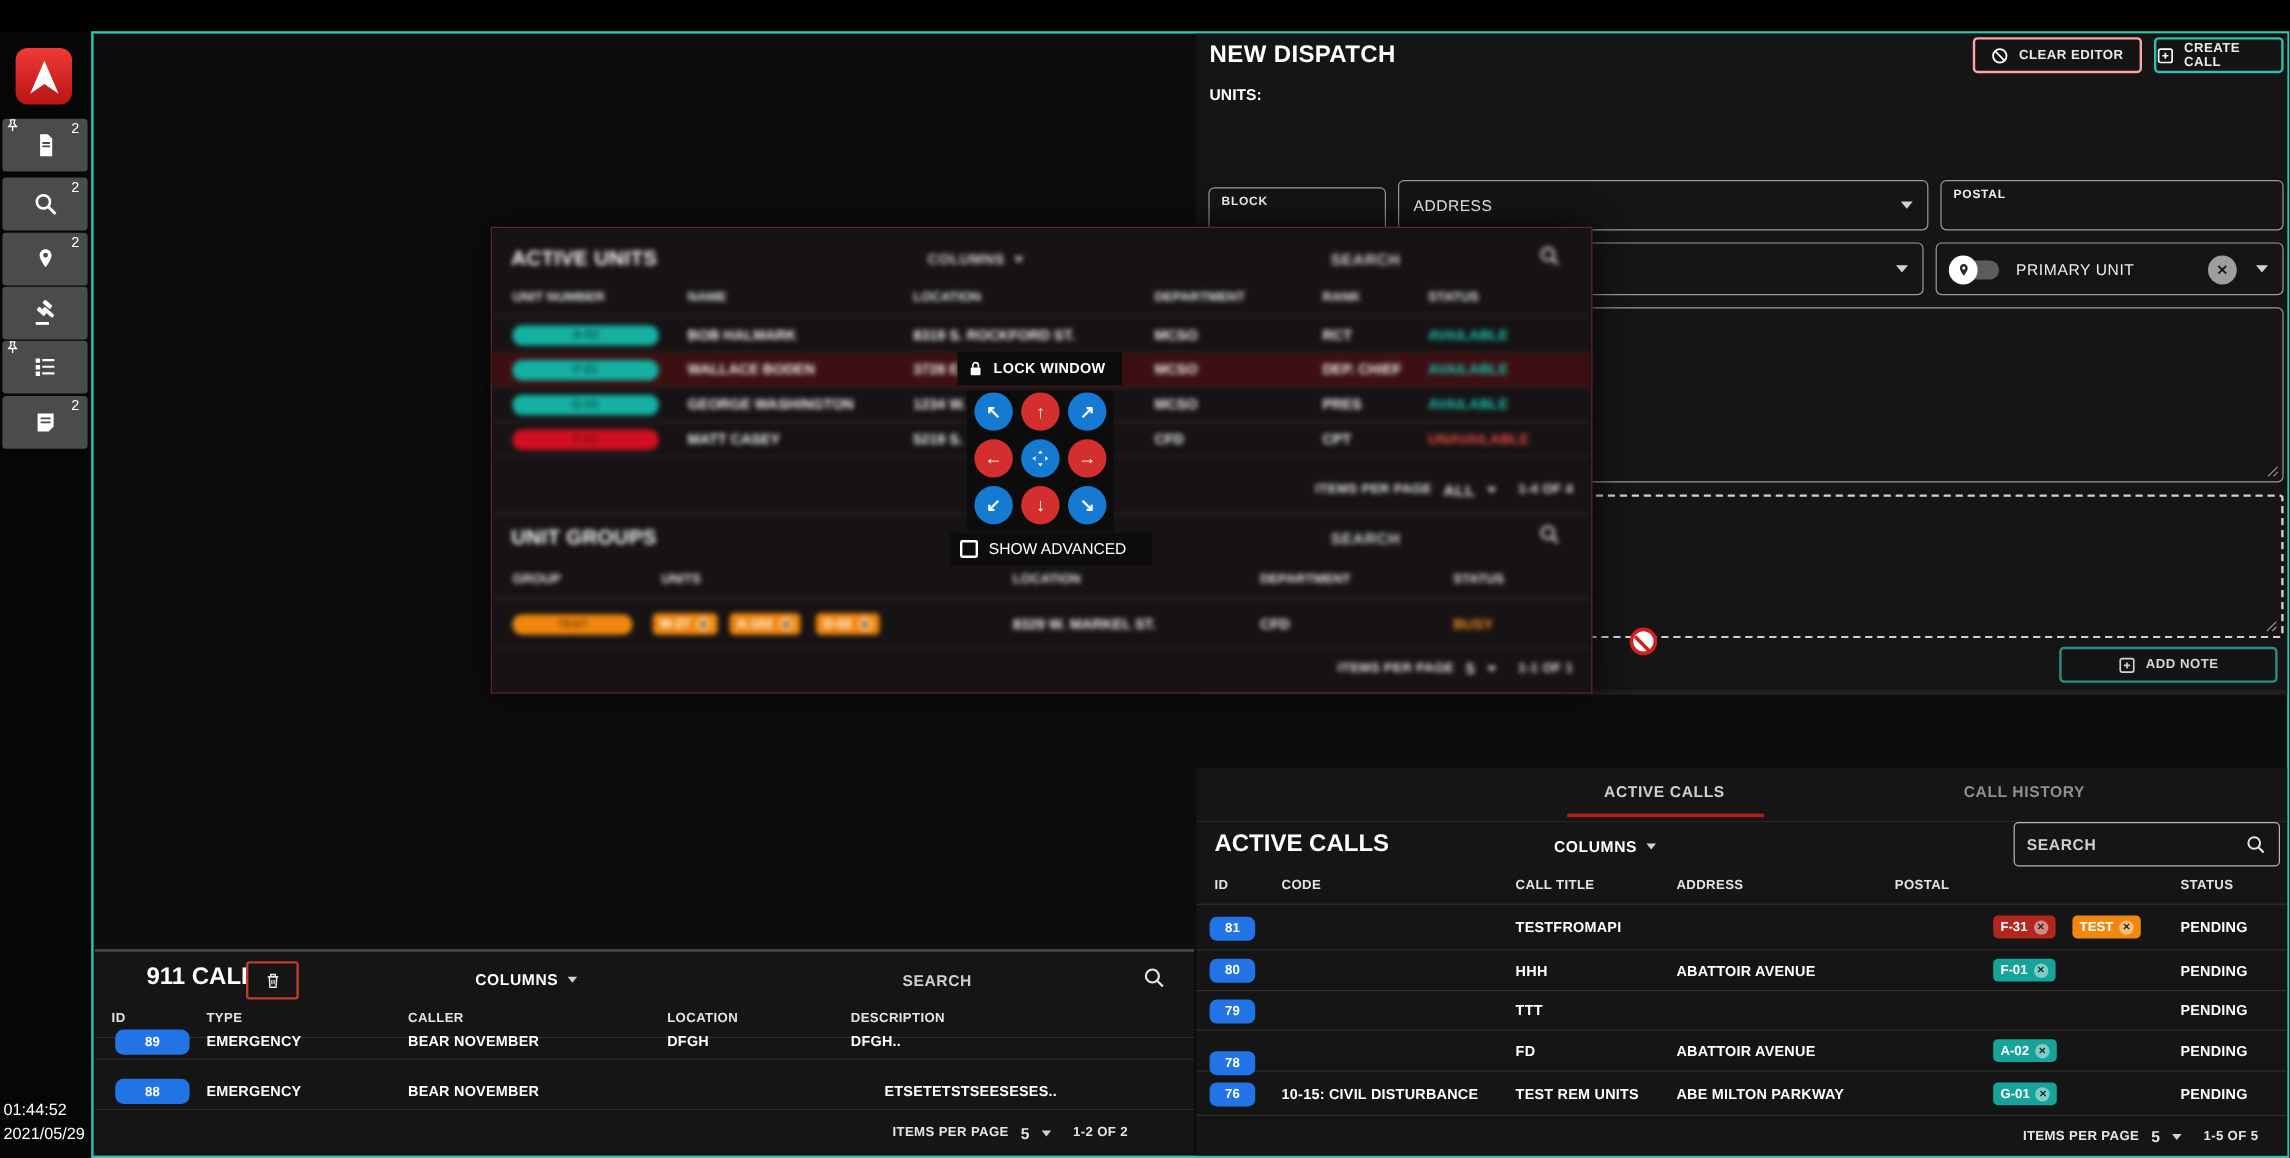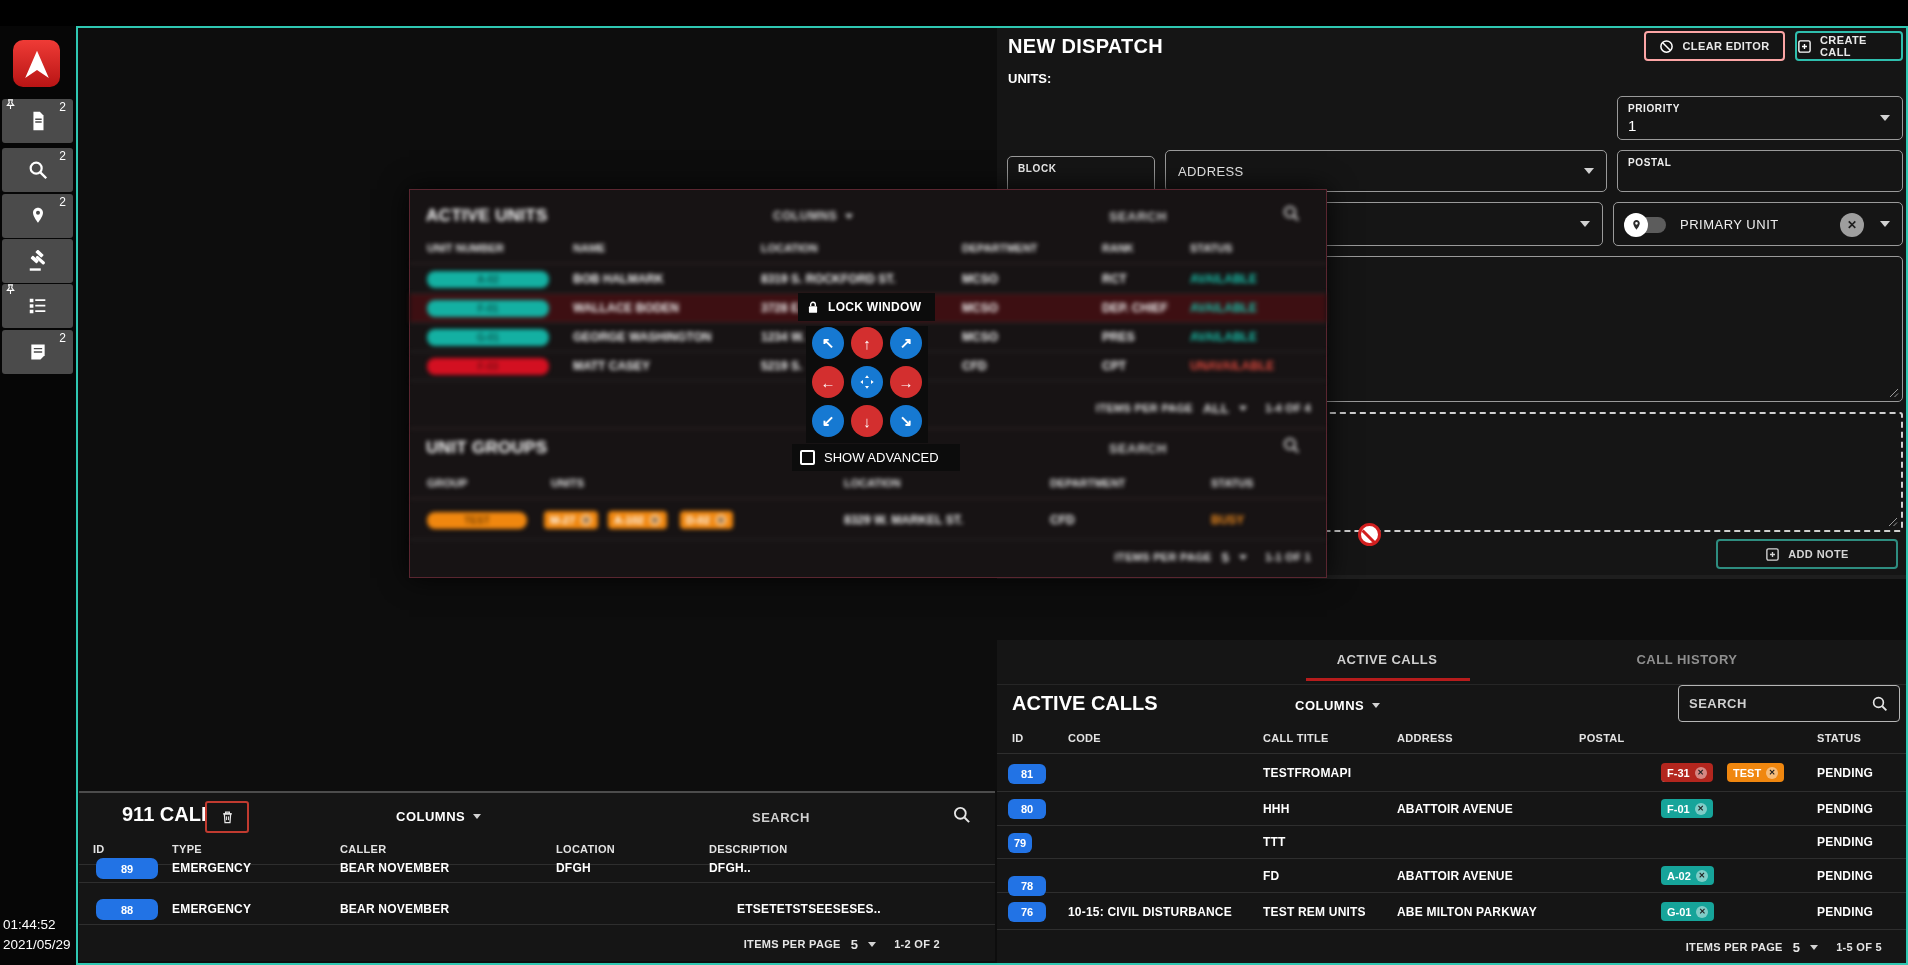--- a/index.html
+++ b/index.html
@@ -148,25 +148,20 @@
       <span>CLEAR EDITOR</span>
     </div>
     <div class="abs btn-outline" style="left:798px;top:3px;width:108px;height:30px;border:2px solid #2fbfae;">
       <svg width="15" height="15" viewBox="0 0 24 24">
           <rect x="3" y="3" width="18" height="18" rx="2.5" stroke="#fff" stroke-width="2.2" fill="none"></rect>
           <path d="M12 8v8M8 12h8" stroke="#fff" stroke-width="2.2"></path>
         </svg>
       <span>CREATE CALL</span>
     </div>
 
-    <div class="abs fld" style="left:620px;top:68px;width:286px;height:44px;">
-      <span class="fld-label">PRIORITY</span>
-      <span class="abs" style="left:10px;top:20px;font-size:15px;">1</span>
-      <span class="fld-caret caret"></span>
-    </div>
 
     <div class="abs fld" style="left:10px;top:128px;width:148px;height:42px;text-align:right;">
       <span class="fld-label">BLOCK</span>
     </div>
     <div class="abs fld" style="left:168px;top:122px;width:442px;height:42px;">
       <span class="abs" style="left:12px;top:13px;font-size:13px;color:#f0f0f0;letter-spacing:.4px;">ADDRESS</span>
       <span class="fld-caret caret"></span>
     </div>
     <div class="abs fld" style="left:620px;top:122px;width:286px;height:42px;">
       <span class="fld-label">POSTAL</span>
@@ -258,21 +253,21 @@
       <span class="abs idbadge" style="left:11px;top:7px;width:38px;height:20px;">80</span>
       <span class="abs cell" style="left:266px;top:10px;">HHH</span>
       <span class="abs cell" style="left:400px;top:10px;">ABATTOIR AVENUE</span>
       <span class="abs ubadge ub-teal" style="left:664px;top:7px;">
           <span>F-01</span>
           <span class="xc">✕</span>
         </span>
       <span class="abs cell" style="left:820px;top:10px;">PENDING</span>
     </div>
     <div class="abs rowline" style="left:0;top:186px;width:100%;height:33px;">
-      <span class="abs idbadge" style="left:11px;top:7px;width:24px;height:20px;">79</span>
+      <span class="abs idbadge" style="left:11px;top:7px;width:38px;height:20px;">79</span>
       <span class="abs cell" style="left:266px;top:9px;">TTT</span>
       <span class="abs cell" style="left:820px;top:9px;">PENDING</span>
     </div>
     <div class="abs rowline" style="left:0;top:219px;width:100%;height:34px;">
       <span class="abs idbadge" style="left:11px;top:7px;width:38px;height:20px;margin-top:10px;">78</span>
       <span class="abs cell" style="left:266px;top:10px;">FD</span>
       <span class="abs cell" style="left:400px;top:10px;">ABATTOIR AVENUE</span>
       <span class="abs ubadge ub-teal" style="left:664px;top:7px;">
           <span>A-02</span>
           <span class="xc">✕</span>

